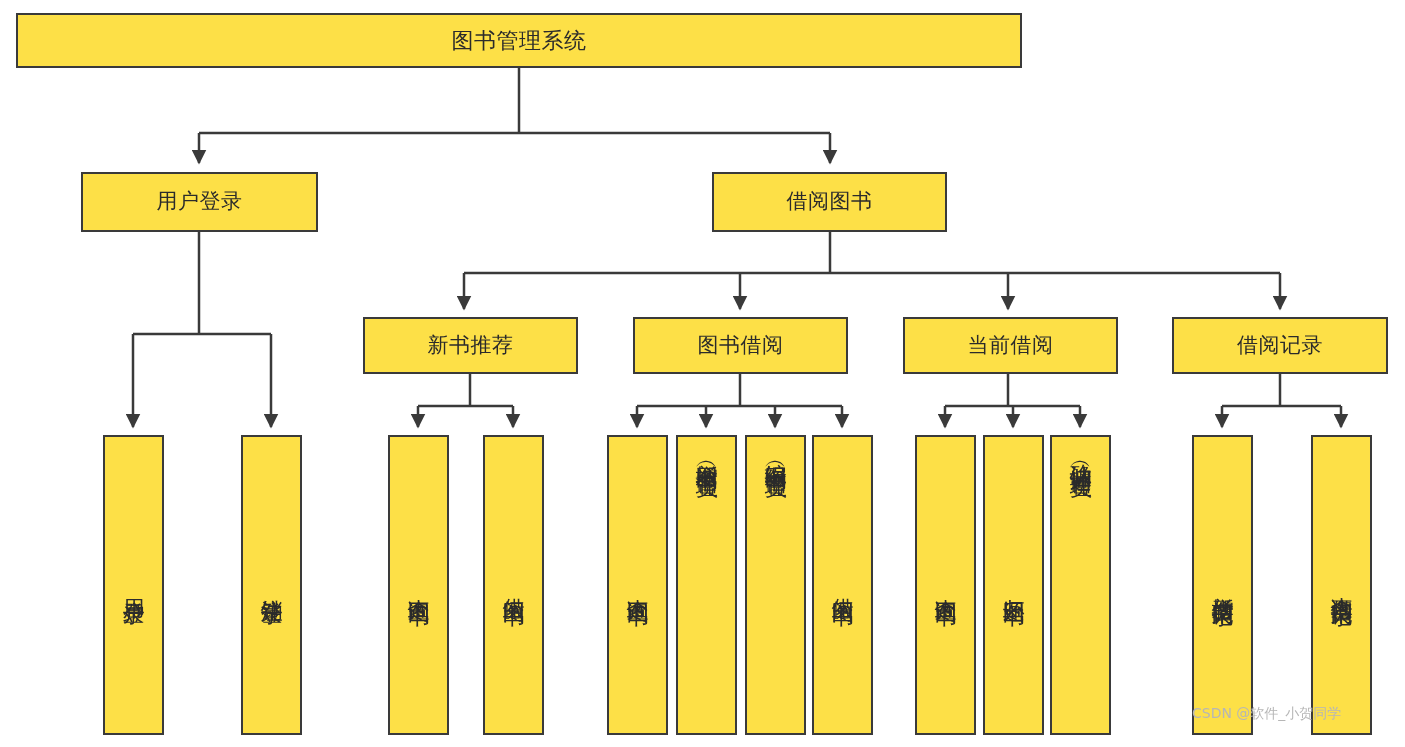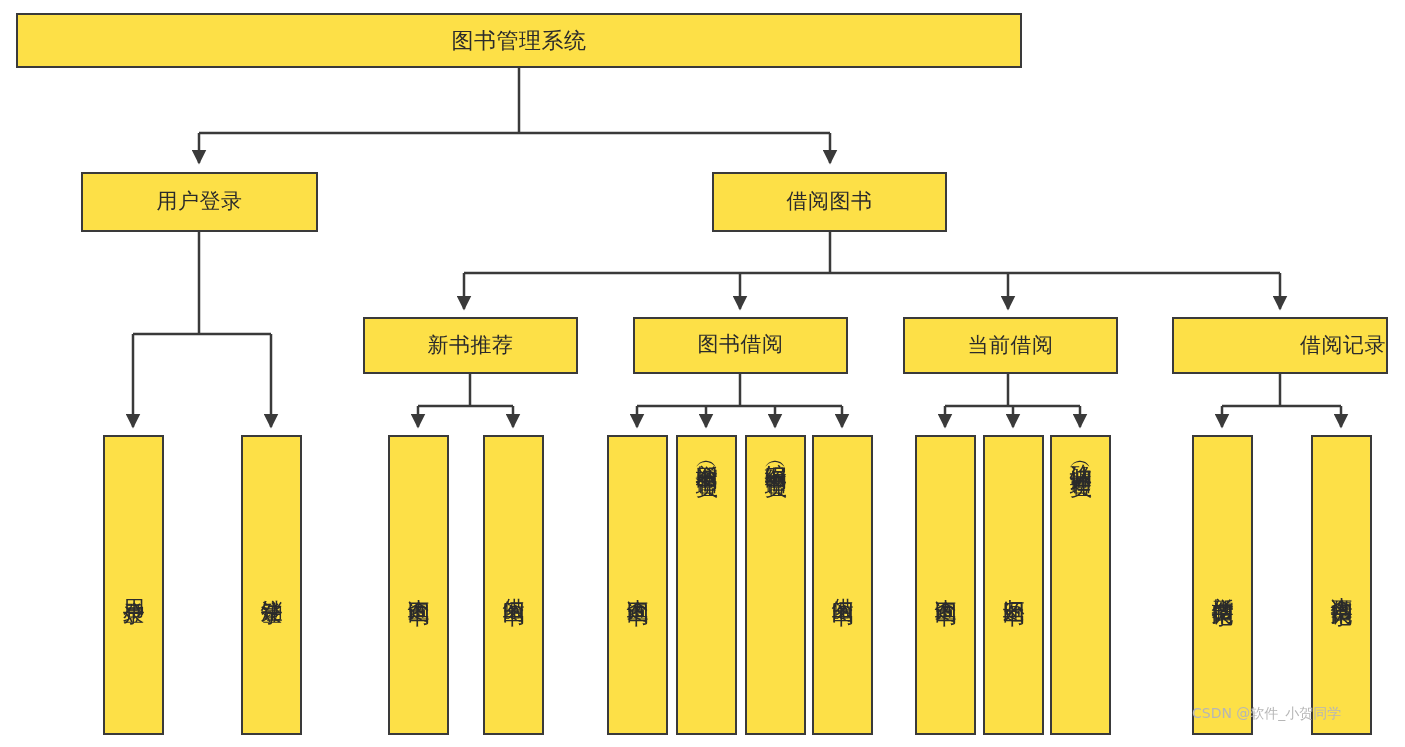--- a/index.html
+++ b/index.html
@@ -133,27 +133,27 @@
   <div id="nodes">
       <div class="node h" style="left: 81px; top: 172px; width: 237px; height: 60px;">
         <span class="label">用户登录</span>
       </div>
       <div class="node h" style="left: 712px; top: 172px; width: 235px; height: 60px;">
         <span class="label">借阅图书</span>
       </div>
       <div class="node h" style="left: 363px; top: 317px; width: 215px; height: 57px;">
         <span class="label">新书推荐</span>
       </div>
-      <div class="node h" style="left: 633px; top: 317px; width: 215px; height: 57px; font-family: Liberation Mono, monospace;">
+      <div class="node h" style="left: 633px; top: 317px; width: 215px; height: 57px;">
         <span class="label">图书借阅</span>
       </div>
       <div class="node h" style="left: 903px; top: 317px; width: 215px; height: 57px; font-family: Liberation Serif, serif;">
         <span class="label">当前借阅</span>
       </div>
-      <div class="node h" style="left: 1172px; top: 317px; width: 216px; height: 57px; justify-content: flex-end;">
+      <div class="node h" style="left: 1172px; top: 317px; width: 216px; height: 57px;">
         <span class="label">借阅记录</span>
       </div>
       <div class="node v centered" style="left: 103px; top: 435px; width: 61px; height: 300px;">
         <span class="label">用户登录</span>
       </div>
       <div class="node v centered" style="left: 241px; top: 435px; width: 61px; height: 300px;">
         <span class="label">注销登录</span>
       </div>
       <div class="node v centered" style="left: 388px; top: 435px; width: 61px; height: 300px;">
         <span class="label">查询图书</span>

